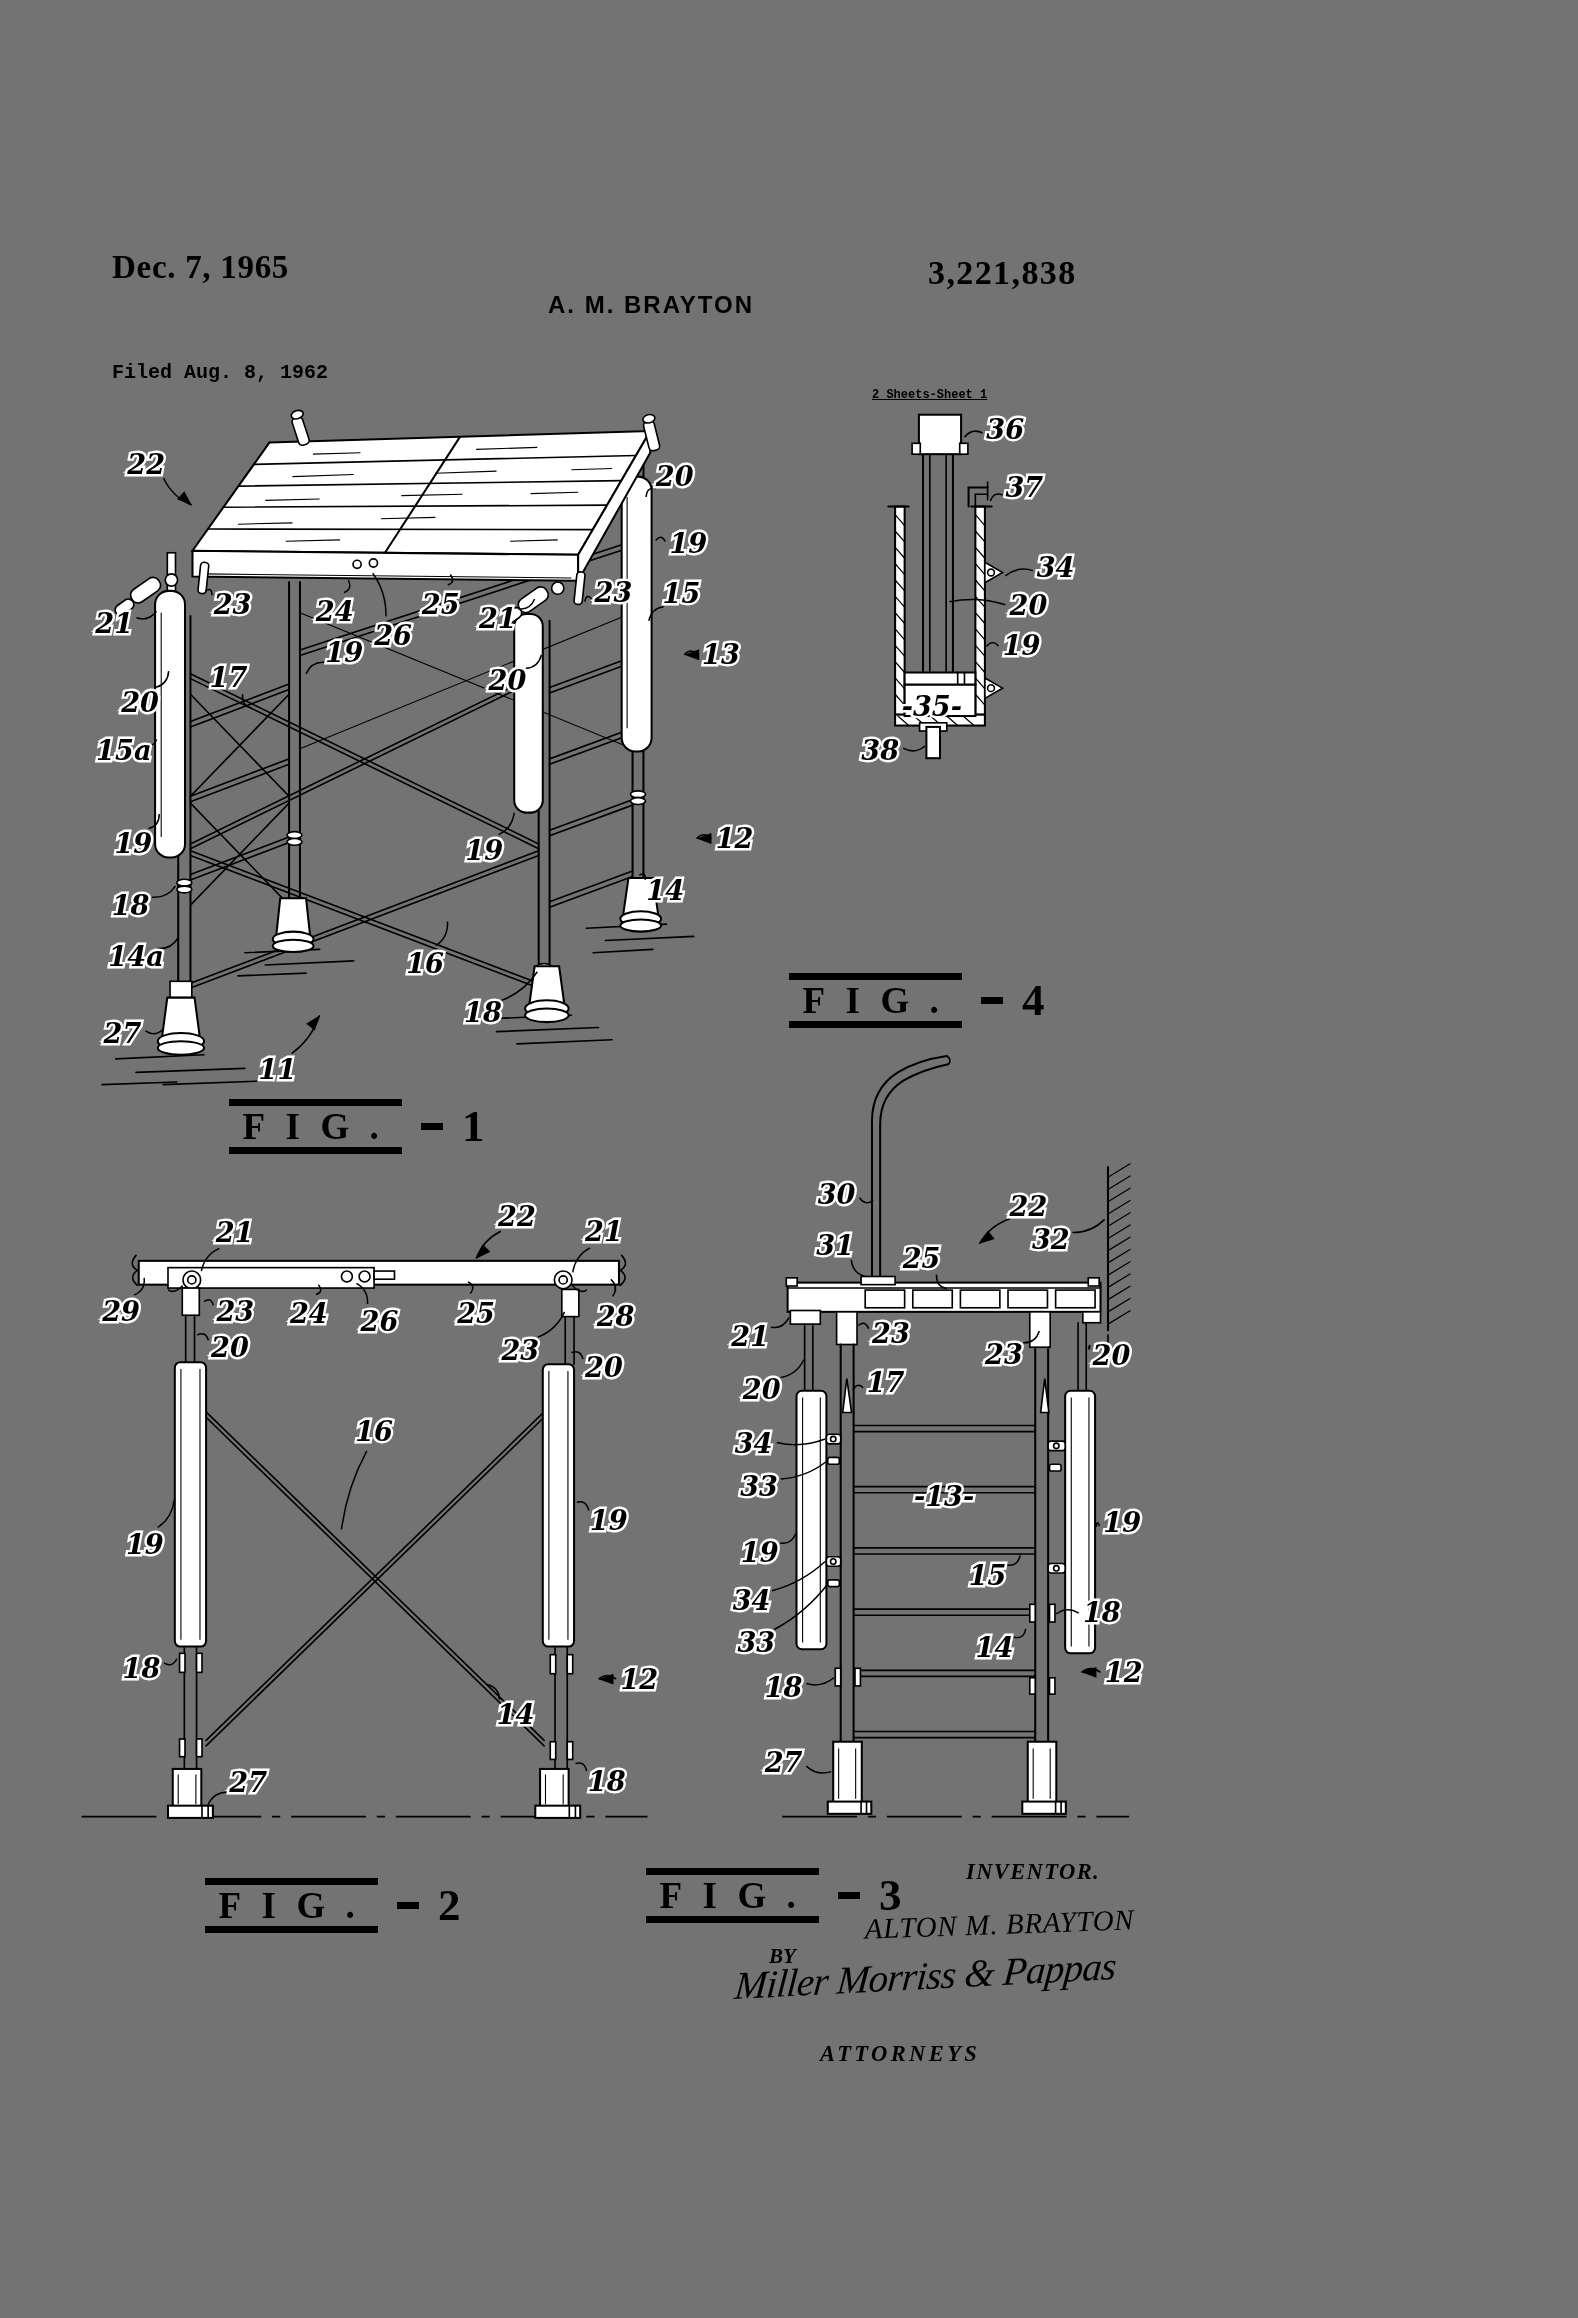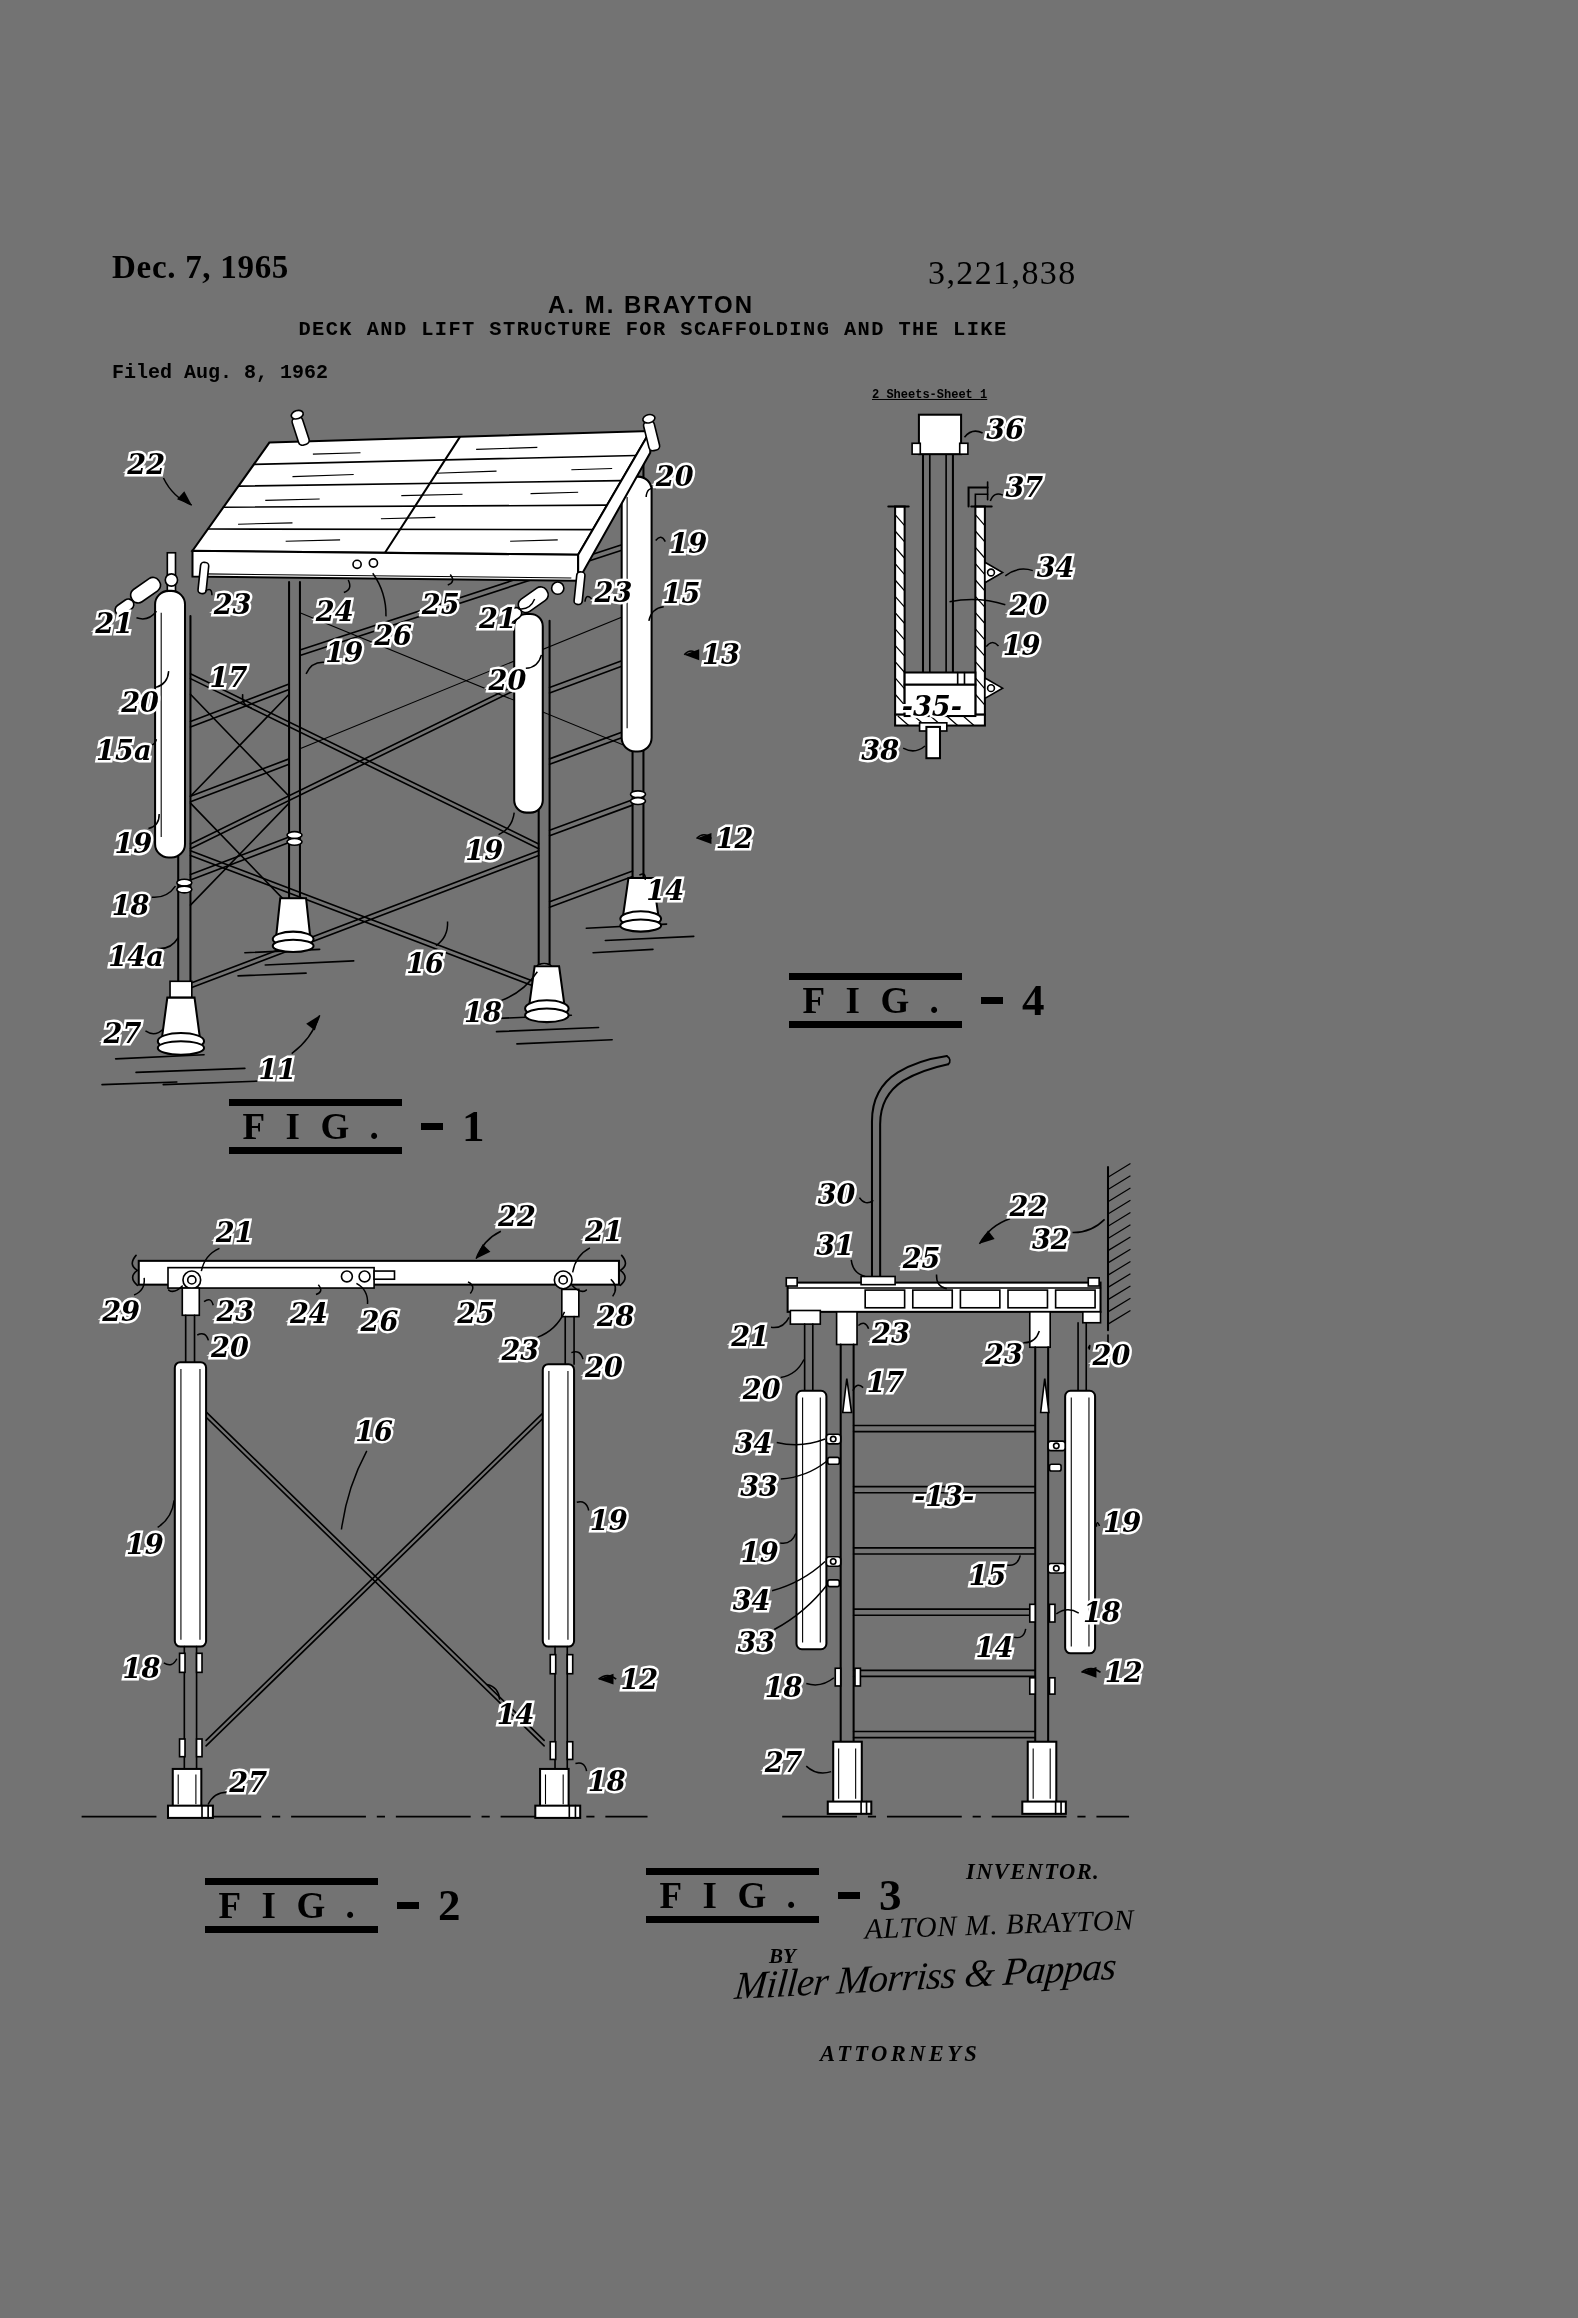--- a/index.html
+++ b/index.html
@@ -2,21 +2,21 @@
 <html style="font-size:11px"><head>
 <meta charset="utf-8">
 <style>
   html,body{margin:0;padding:0;background:#e8e8e8;}
   .page{position:relative;width:1578px;height:2319px;background:#737373;color:#000;overflow:hidden;
         font-family:"Liberation Serif","DejaVu Serif",serif;padding-left:6px;}
   .abs{position:absolute;white-space:nowrap;}
   .date{left:112px;top:249px;font-size:33px;font-weight:700;letter-spacing:0.7px;}
   .inv-name{left:498px;top:267px;width:306px;text-align:center;font-family:"Liberation Sans","DejaVu Sans",sans-serif;
             font-size:24px;font-weight:700;letter-spacing:2px;margin-top:24px;}
-  .pat-no{left:928px;top:254px;font-size:34px;font-weight:400;letter-spacing:1.4px;}
+  .pat-no{left:928px;top:254px;font-size:34px;font-weight:700;letter-spacing:1.4px;}
   .doc-title{left:197px;top:318px;width:912px;text-align:center;
              font-family:"Liberation Mono","DejaVu Sans Mono",monospace;font-size:20.4px;font-weight:700;letter-spacing:1.4px;}
   .filed{left:112px;top:361px;font-family:"Liberation Mono","DejaVu Sans Mono",monospace;font-size:20px;font-weight:700;}
   .sheet{left:872px;top:388px;font-family:"Liberation Mono","DejaVu Sans Mono",monospace;font-size:12px;font-weight:700;text-decoration:underline;}
   svg.draw{position:absolute;left:0;top:0;}
   .ln{stroke:#000;stroke-width:3;fill:none;stroke-linecap:round;}
   .pl{stroke:#000;stroke-width:2.4;fill:none;stroke-linecap:round;}
   .gr{stroke:#000;stroke-width:1.6;fill:none;}
   .hatch{stroke:#000;stroke-width:1.8;fill:none;}
   .fw{fill:#fff;stroke:#000;stroke-width:3;}
@@ -40,21 +40,20 @@
   .attorneys-label{left:820px;top:2041px;font-size:22.5px;font-style:italic;font-weight:700;letter-spacing:3.4px;}
 </style>
 </head>
 <body>
 
 <div class="page">
 
   <div class="abs date">Dec. 7, 1965</div>
   <div class="abs inv-name">A. M. BRAYTON</div>
   <div class="abs pat-no">3,221,838</div>
-  <div class="abs doc-title">DECK AND LIFT STRUCTURE FOR SCAFFOLDING AND THE LIKE</div>
   <div class="abs filed">Filed Aug. 8, 1962</div>
   <div class="abs sheet">2 Sheets-Sheet 1</div>
 
   <svg class="draw" width="1578" height="2319" viewBox="0 0 2320 3408">
 
     <g>
 
       <g>
         <path class="pl" d="M170,1556 L300,1550 M200,1576 L360,1570 M150,1594 L260,1590 M240,1594 L400,1588"></path>
         <path class="pl" d="M360,1400 L470,1395 M390,1418 L520,1412 M350,1434 L450,1430"></path>

